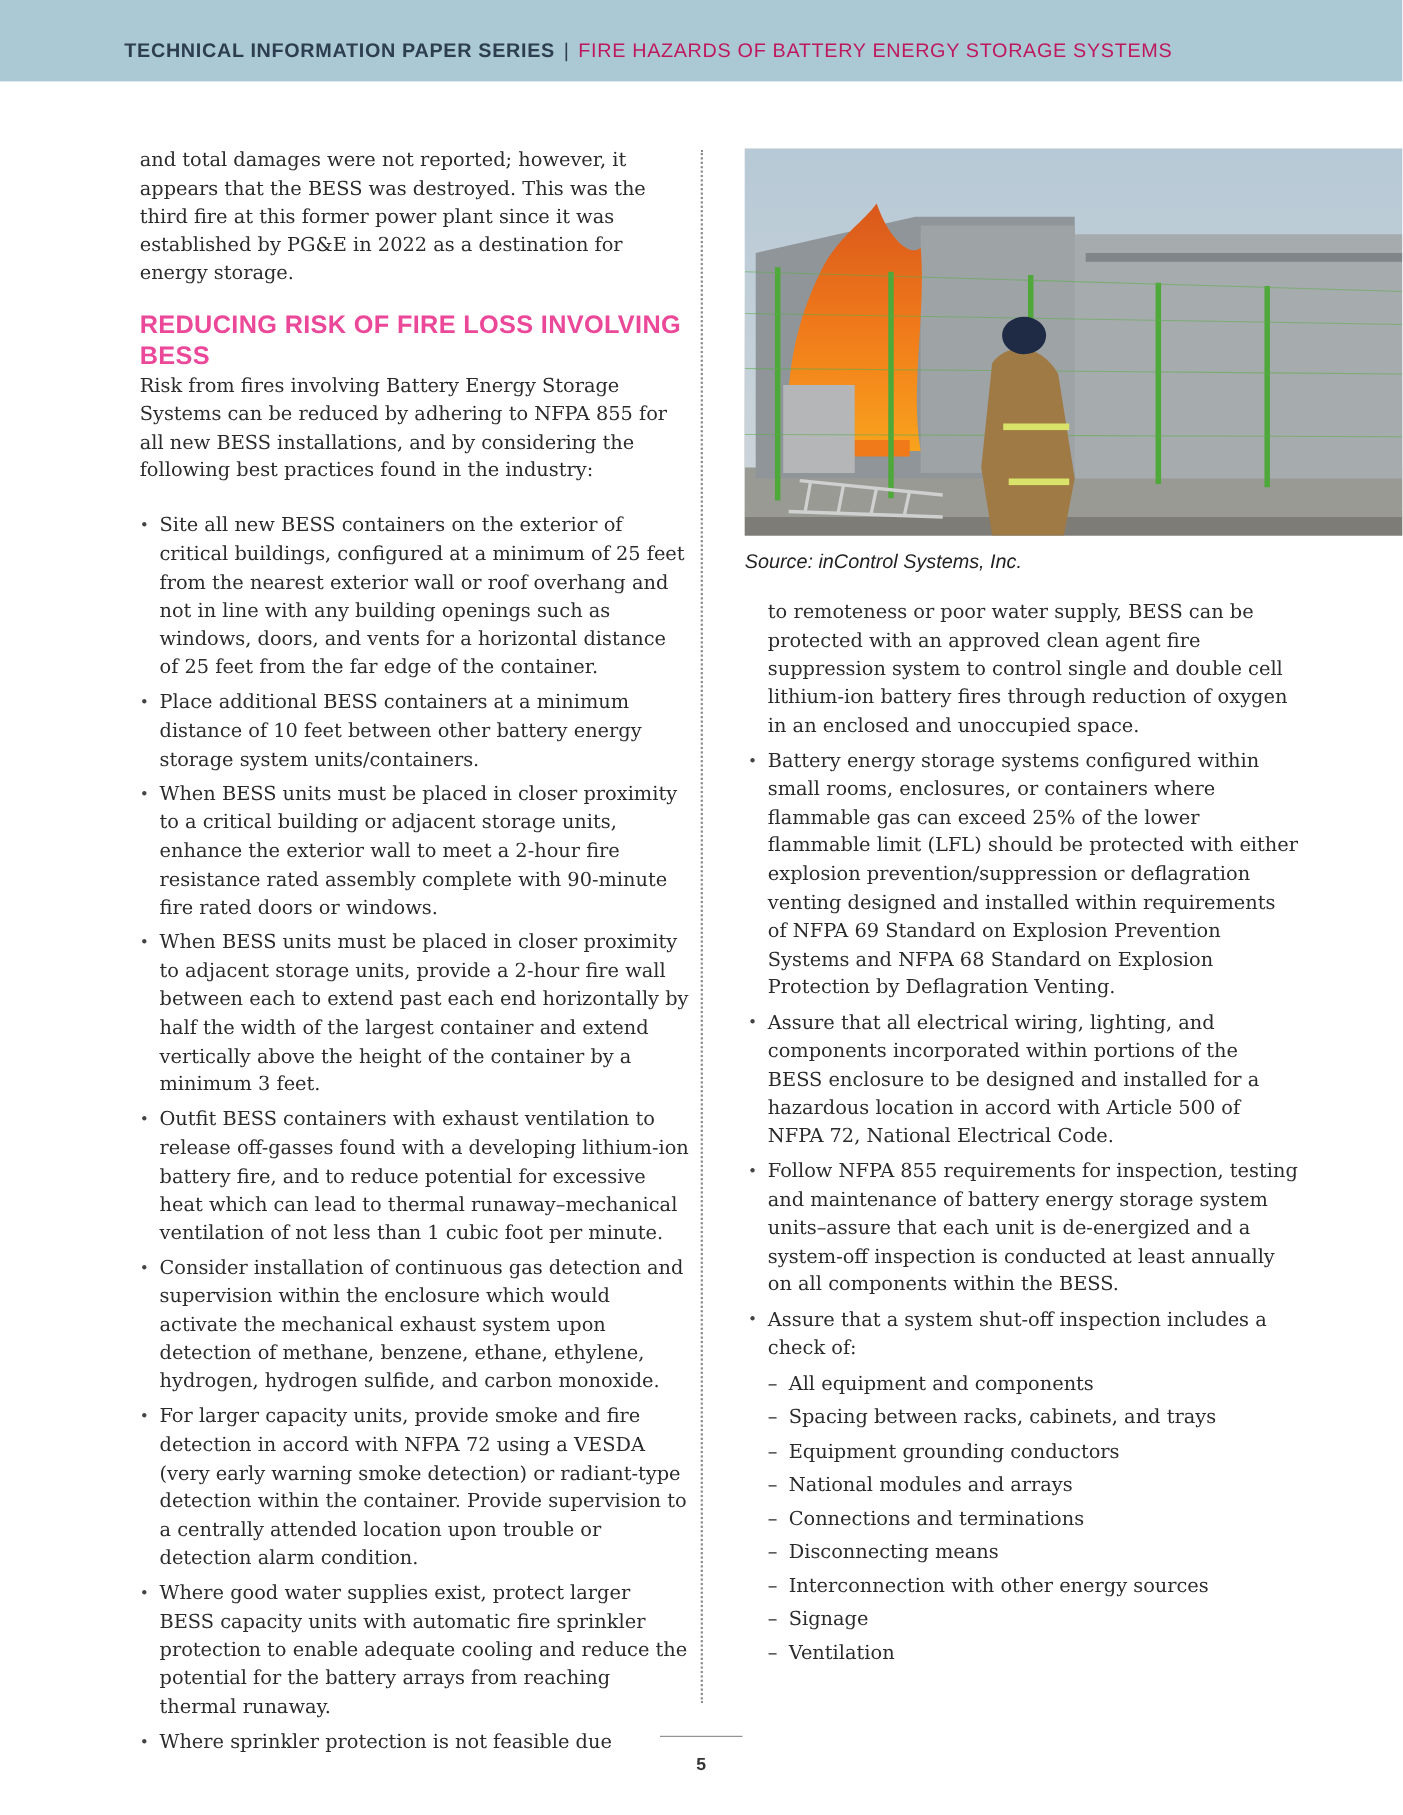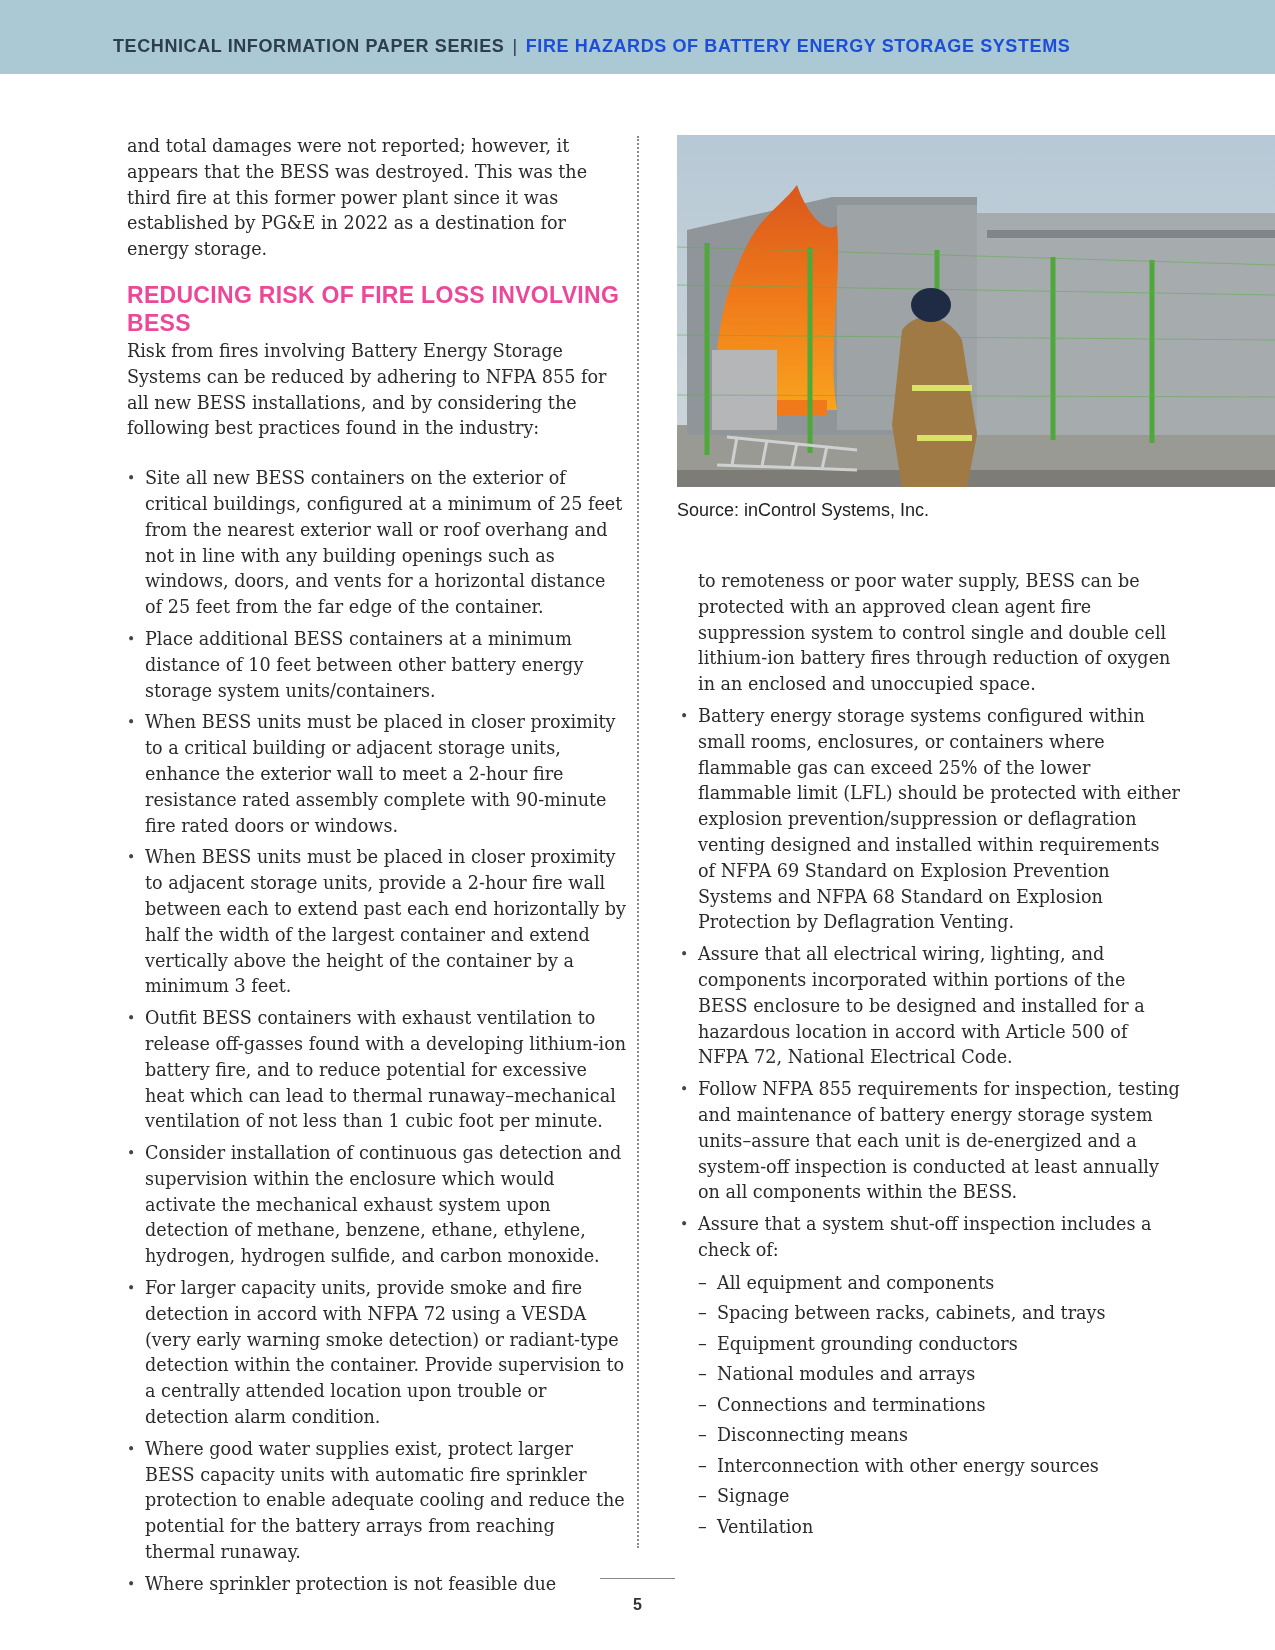--- a/index.html
+++ b/index.html
@@ -9,21 +9,21 @@
   }
   .header-band {
     position: absolute; left: 0; top: 0; width: 1275px; height: 74px; background: #abc8d5;
   }
   .header-text {
     position: absolute; left: 113px; top: 36px; font-family: "Liberation Sans", sans-serif;
     font-size: 18px; letter-spacing: 0.6px; color: #2c3e50; white-space: nowrap;
   }
   .header-text .series { font-weight: bold; }
   .header-text .sep { margin: 0 8px; font-weight: normal; }
-  .header-text .topic { font-weight: bold; color: #1d4ed8; }
+  .header-text .topic { font-weight: normal; color: #be185d; }
 
   .col-left {
     position: absolute; left: 127px; top: 134px; width: 500px;
     font-size: 17.6px; line-height: 25.8px;
   }
   p { margin: 0; }
   .section-heading {
     font-family: "Liberation Sans", sans-serif; font-weight: bold; font-size: 23px;
     line-height: 28px; color: #ec4899; letter-spacing: 0.3px; margin: 18px 0 2px 0;
   }
@@ -36,25 +36,25 @@
   .divider {
     position: absolute; left: 637px; top: 136px; height: 1412px; width: 0;
     border-left: 2px dotted #8a8a8a;
   }
   .photo {
     position: absolute; left: 677px; top: 135px; width: 598px; height: 352px; overflow: hidden;
     background: linear-gradient(#b8c7d1 0%, #c9d3d9 35%, #8c9094 70%, #7f7f7a 100%);
   }
   .caption {
     position: absolute; left: 677px; top: 500px; font-family: "Liberation Sans", sans-serif;
-    font-size: 18px; color: #222;
+    font-size: 18px; color: #222; font-style: italic;
   }
   .right-text {
     position: absolute; left: 680px; top: 545px; width: 500px;
-    font-size: 17.6px; line-height: 25.8px; margin-top: 24px;
+    font-size: 17.6px; line-height: 25.8px;
   }
   .right-text .cont { padding-left: 18px; margin-bottom: 6px; }
   ul.dashes { list-style: none; margin: 4px 0 0 0; padding: 0; }
   ul.dashes li { position: relative; padding-left: 19px; line-height: 30.5px; }
   ul.dashes li::before { content: "–"; position: absolute; left: 0; }
   .footer-rule {
     position: absolute; left: 600px; top: 1578px; width: 75px; height: 0; border-top: 1px solid #888;
   }
   .page-number {
     position: absolute; left: 0; width: 1275px; top: 1596px; text-align: center;

